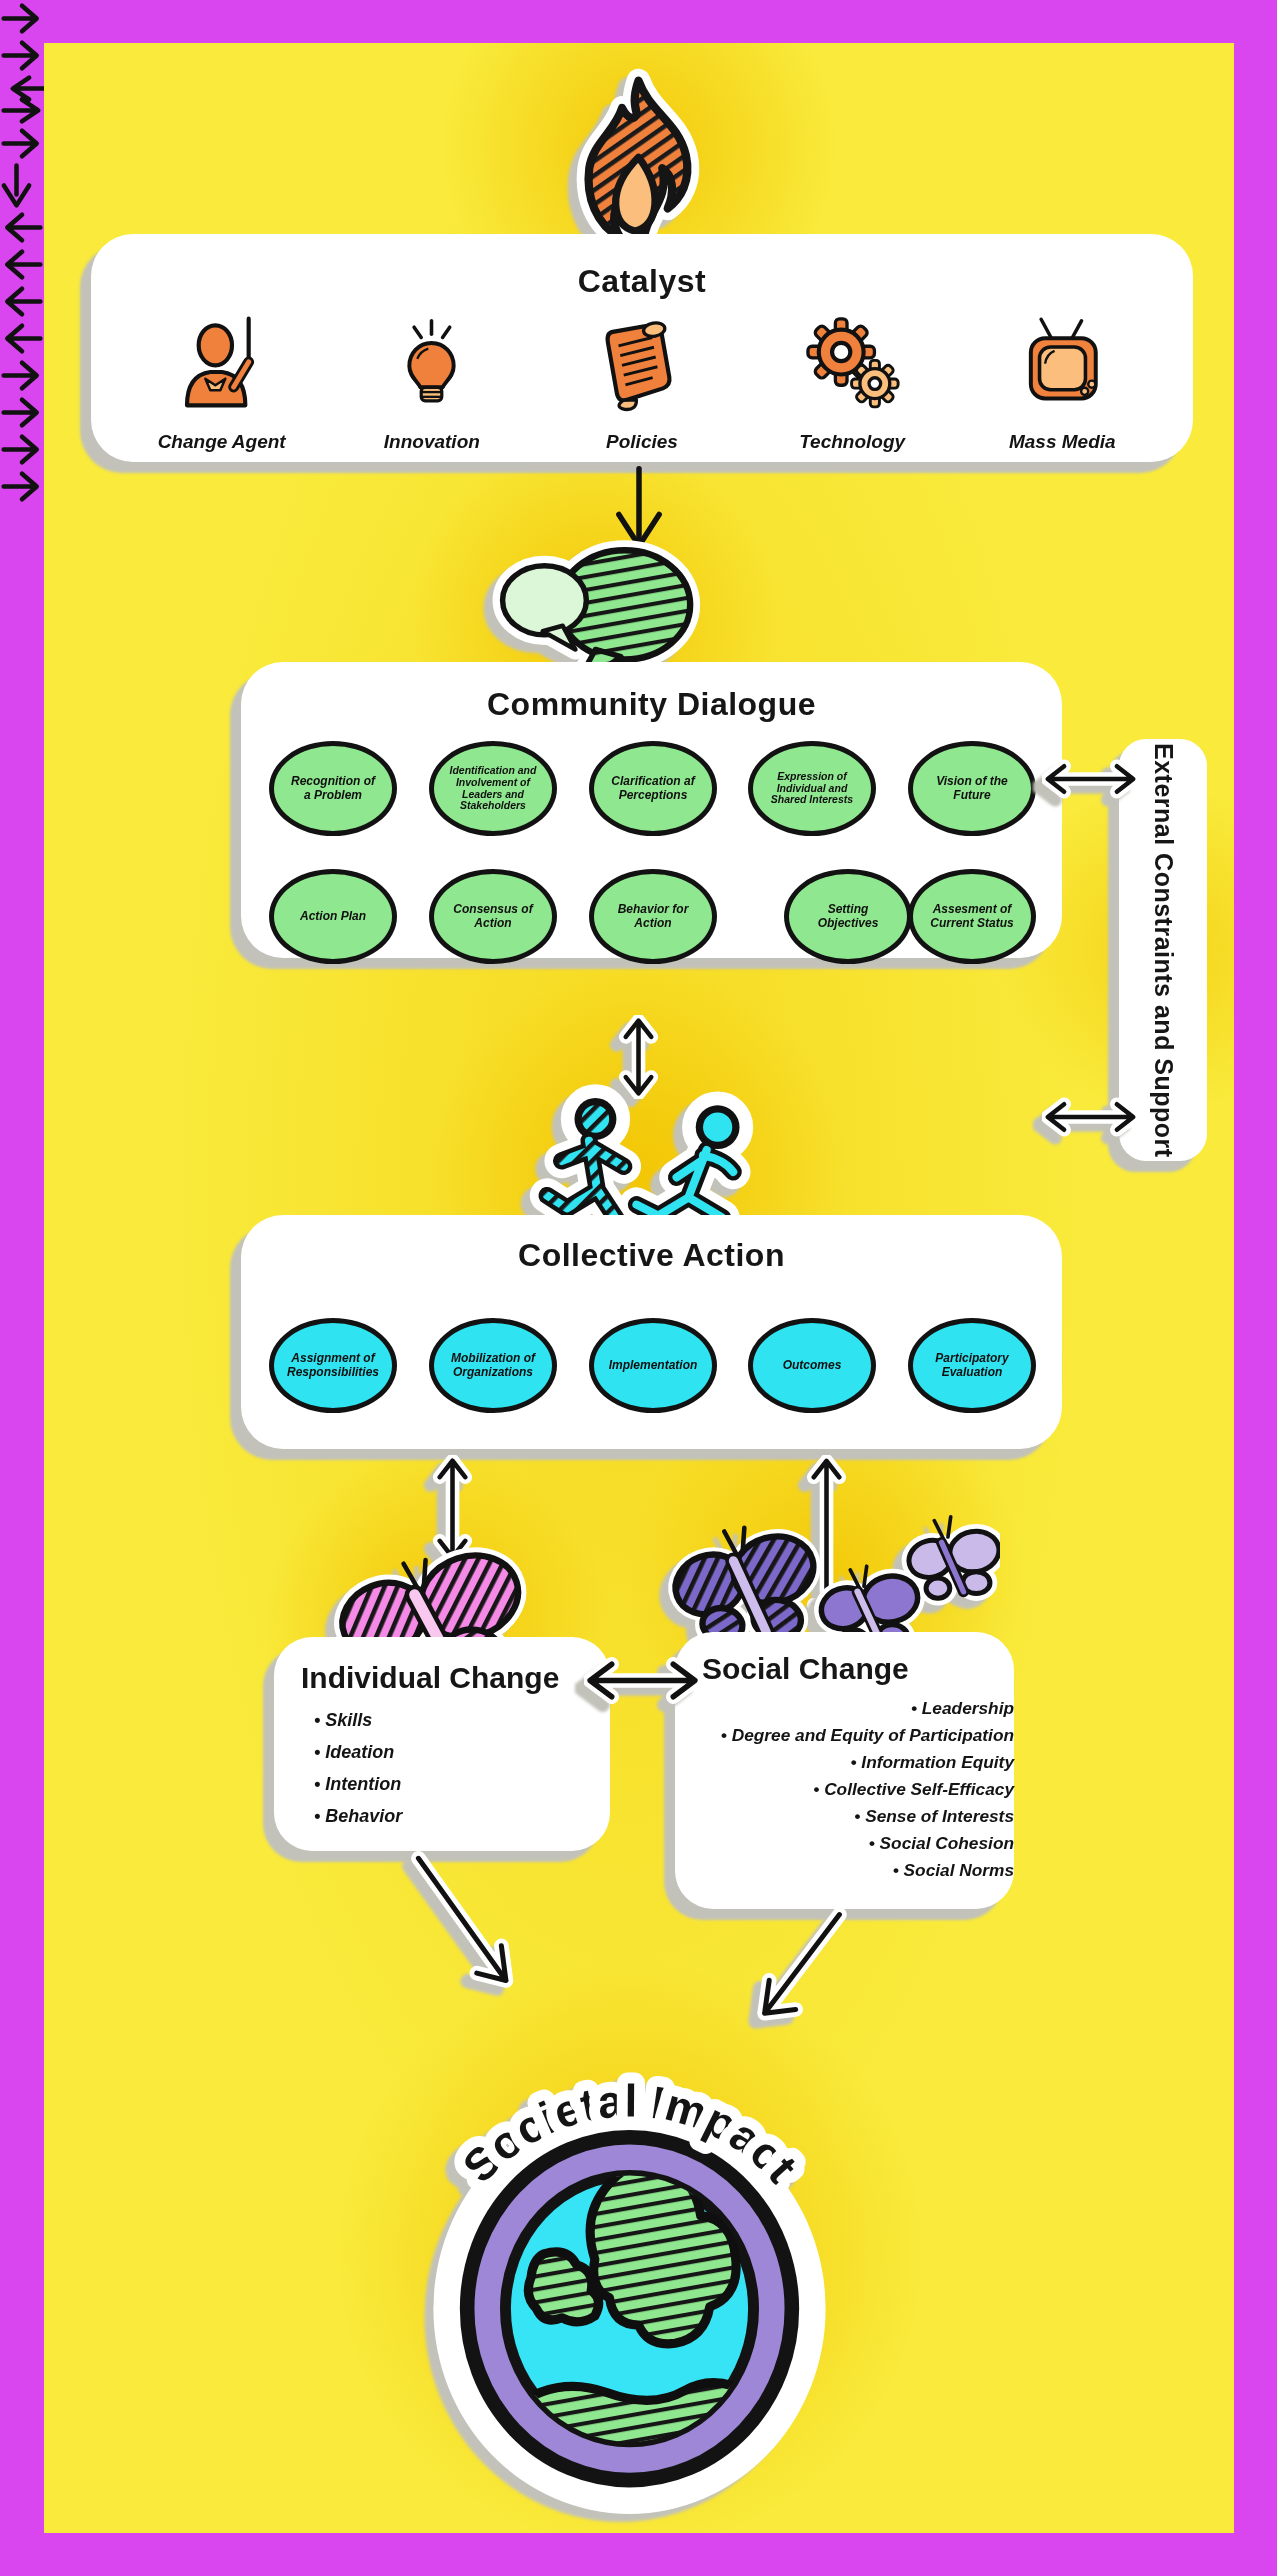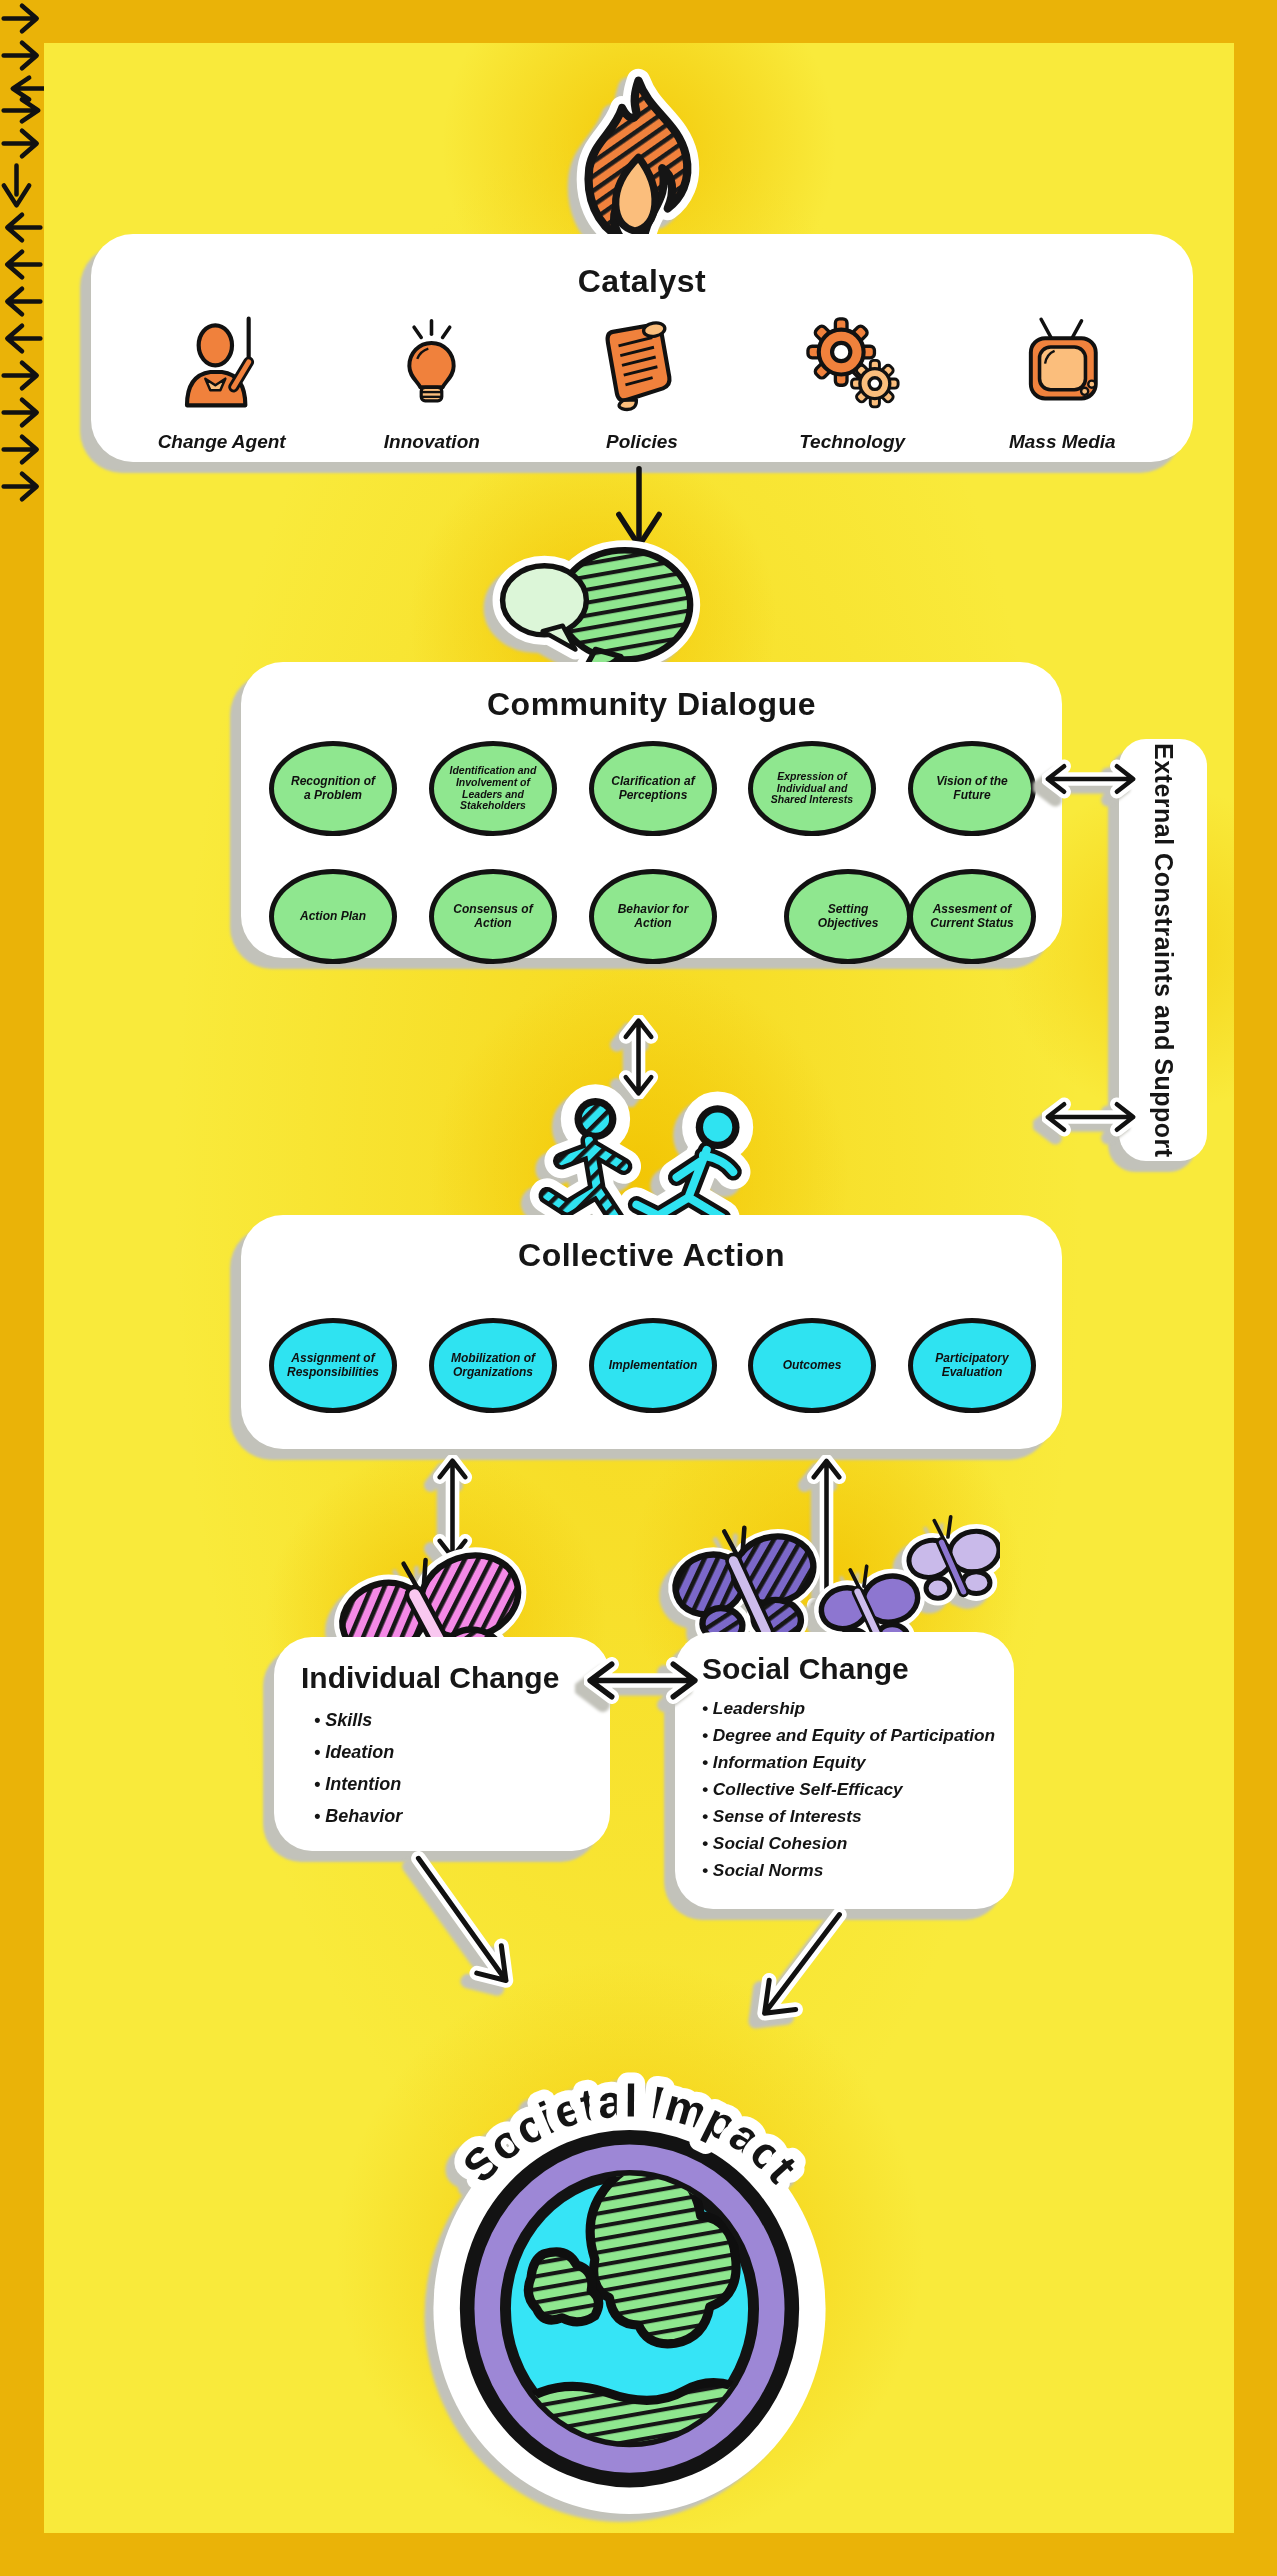--- a/index.html
+++ b/index.html
@@ -1,16 +1,16 @@
 <!DOCTYPE html>
 <html style="font-size:14.6px"><head>
 <meta charset="utf-8">
 <style>
   html,body{margin:0;padding:0;background:#ffffff;}
-  .canvas{position:relative;width:1278px;height:2576px;background:#eab308;
+  .canvas{position:relative;width:1278px;height:2576px;background:#d946ef;
     font-family:"Liberation Sans",sans-serif;overflow:hidden;color:#141414;}
   .bg{position:absolute;left:44px;top:43px;width:1190px;height:2490px;
     background:
       radial-gradient(circle 274px at 595px 103px, rgba(242,196,2,.85), rgba(242,196,2,0) 72%),
       radial-gradient(circle 256px at 549px 578px, rgba(242,196,2,.85), rgba(242,196,2,0) 72%),
       radial-gradient(circle 292px at 595px 1134px, rgba(242,196,2,.9), rgba(242,196,2,0) 72%),
       radial-gradient(circle 237px at 392px 1577px, rgba(242,196,2,.85), rgba(242,196,2,0) 72%),
       radial-gradient(circle 274px at 782px 1536px, rgba(242,196,2,.85), rgba(242,196,2,0) 72%),
       radial-gradient(circle 392px at 586px 2211px, rgba(242,196,2,.9), rgba(242,196,2,0) 75%),
       radial-gradient(circle 219px at 1119px 906px, rgba(242,196,2,.6), rgba(242,196,2,0) 75%),
@@ -29,21 +29,21 @@
     box-sizing:border-box;color:#101010;}
   .green{background:#8FE78F;} .cyan{background:#2FE3F1;}
   .tight{font-size:10.5px;}
   .ext-box{position:absolute;left:1119px;top:739px;width:88px;height:422px;background:#fff;
     border-radius:27px;box-shadow:-11px 11px 2.7px #c2c2ba;display:flex;align-items:center;justify-content:center;}
   .ext-label{writing-mode:vertical-rl;font-weight:bold;font-size:25px;letter-spacing:0.5px;color:#161616;}
   .side-title{font-weight:bold;font-size:30px;color:#161616;}
   .bullets{list-style:none;margin:9px 0 0 0;padding:0;font-weight:bold;font-style:italic;color:#141414;}
   .bullets li::before{content:"• ";}
   .ind .bullets{font-size:18px;line-height:32px;padding-left:40px;}
-  .soc .bullets{font-size:17.3px;line-height:27px;padding-left:27px;}
+  .soc .bullets{font-size:17.3px;line-height:27px;padding-left:15px;text-align:right;}
   svg{display:block;}
 </style>
 </head>
 <body>
 
 <div class="canvas">
 
   <svg width="0" height="0" aria-hidden="true">
     <defs>
       <pattern id="hOr" patternUnits="userSpaceOnUse" width="13" height="13" patternTransform="rotate(55)">

